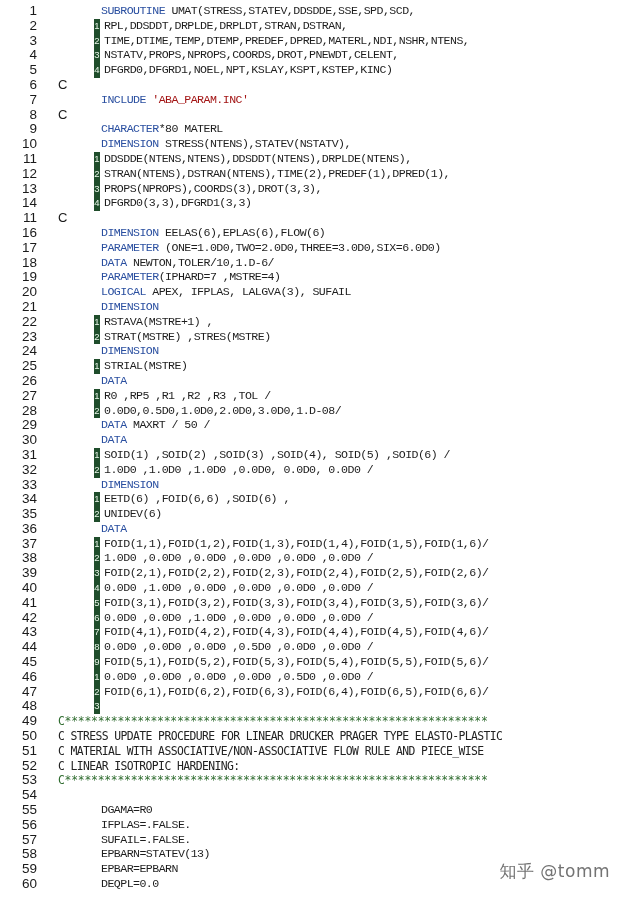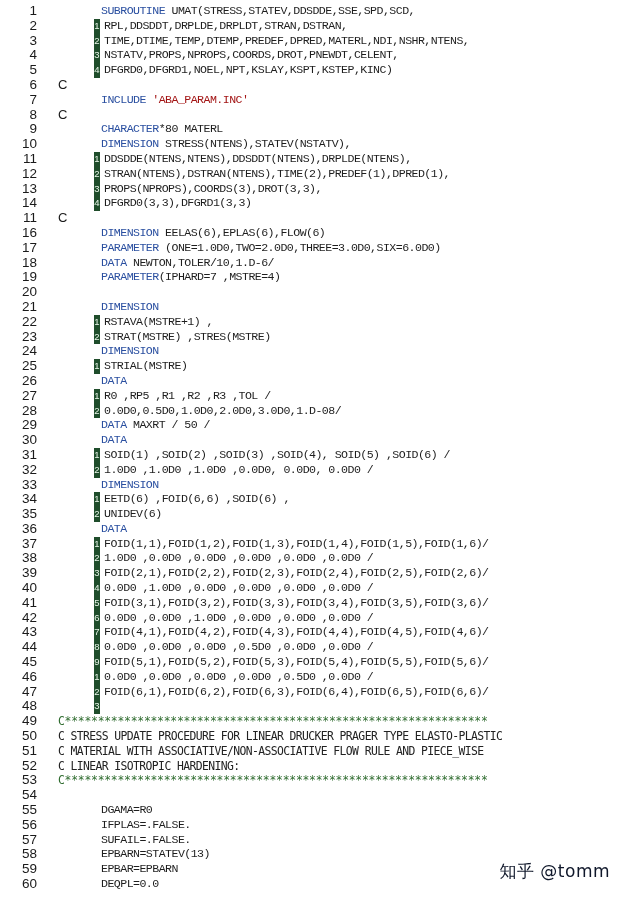--- a/index.html
+++ b/index.html
@@ -85,21 +85,21 @@
     }
     .str {
       color: #a31515;
     }
     .watermark {
       position: absolute;
       right: 18px;
       top: 860px;
       font-family: "DejaVu Sans", sans-serif;
       font-size: 17px;
-      color: #0f172a;
+      color: #737373;
       letter-spacing: 0.5px;
     }
   </style>
 </head>
 <body>
 
 <div class="code" id="code">
     <div class="line"><span class="ln">1</span><span class="stmt"><span class="kw">SUBROUTINE</span><span> UMAT(STRESS,STATEV,DDSDDE,SSE,SPD,SCD,</span></span></div>
     <div class="line"><span class="ln">2</span><span class="cont">1</span><span class="cont-text">RPL,DDSDDT,DRPLDE,DRPLDT,STRAN,DSTRAN,</span></div>
     <div class="line"><span class="ln">3</span><span class="cont">2</span><span class="cont-text">TIME,DTIME,TEMP,DTEMP,PREDEF,DPRED,MATERL,NDI,NSHR,NTENS,</span></div>
@@ -112,21 +112,21 @@
     <div class="line"><span class="ln">10</span><span class="stmt"><span class="kw">DIMENSION</span><span> STRESS(NTENS),STATEV(NSTATV),</span></span></div>
     <div class="line"><span class="ln">11</span><span class="cont">1</span><span class="cont-text">DDSDDE(NTENS,NTENS),DDSDDT(NTENS),DRPLDE(NTENS),</span></div>
     <div class="line"><span class="ln">12</span><span class="cont">2</span><span class="cont-text">STRAN(NTENS),DSTRAN(NTENS),TIME(2),PREDEF(1),DPRED(1),</span></div>
     <div class="line"><span class="ln">13</span><span class="cont">3</span><span class="cont-text">PROPS(NPROPS),COORDS(3),DROT(3,3),</span></div>
     <div class="line"><span class="ln">14</span><span class="cont">4</span><span class="cont-text">DFGRD0(3,3),DFGRD1(3,3)</span></div>
     <div class="line"><span class="ln">11</span><span class="cchar">C</span></div>
     <div class="line"><span class="ln">16</span><span class="stmt"><span class="kw">DIMENSION</span><span> EELAS(6),EPLAS(6),FLOW(6)</span></span></div>
     <div class="line"><span class="ln">17</span><span class="stmt"><span class="kw">PARAMETER</span><span> (ONE=1.0D0,TWO=2.0D0,THREE=3.0D0,SIX=6.0D0)</span></span></div>
     <div class="line"><span class="ln">18</span><span class="stmt"><span class="kw">DATA</span><span> NEWTON,TOLER/10,1.D-6/</span></span></div>
     <div class="line"><span class="ln">19</span><span class="stmt"><span class="kw">PARAMETER</span><span>(IPHARD=7 ,MSTRE=4)</span></span></div>
-    <div class="line"><span class="ln">20</span></div>
+    <div class="line"><span class="ln">20</span><span class="stmt"><span class="kw">LOGICAL</span><span> APEX, IFPLAS, LALGVA(3), SUFAIL</span></span></div>
     <div class="line"><span class="ln">21</span><span class="stmt"><span class="kw">DIMENSION</span><span></span></span></div>
     <div class="line"><span class="ln">22</span><span class="cont">1</span><span class="cont-text">RSTAVA(MSTRE+1) ,</span></div>
     <div class="line"><span class="ln">23</span><span class="cont">2</span><span class="cont-text">STRAT(MSTRE) ,STRES(MSTRE)</span></div>
     <div class="line"><span class="ln">24</span><span class="stmt"><span class="kw">DIMENSION</span><span></span></span></div>
     <div class="line"><span class="ln">25</span><span class="cont">1</span><span class="cont-text">STRIAL(MSTRE)</span></div>
     <div class="line"><span class="ln">26</span><span class="stmt"><span class="kw">DATA</span><span></span></span></div>
     <div class="line"><span class="ln">27</span><span class="cont">1</span><span class="cont-text">R0 ,RP5 ,R1 ,R2 ,R3 ,TOL /</span></div>
     <div class="line"><span class="ln">28</span><span class="cont">2</span><span class="cont-text">0.0D0,0.5D0,1.0D0,2.0D0,3.0D0,1.D-08/</span></div>
     <div class="line"><span class="ln">29</span><span class="stmt"><span class="kw">DATA</span><span> MAXRT / 50 /</span></span></div>
     <div class="line"><span class="ln">30</span><span class="stmt"><span class="kw">DATA</span><span></span></span></div>

